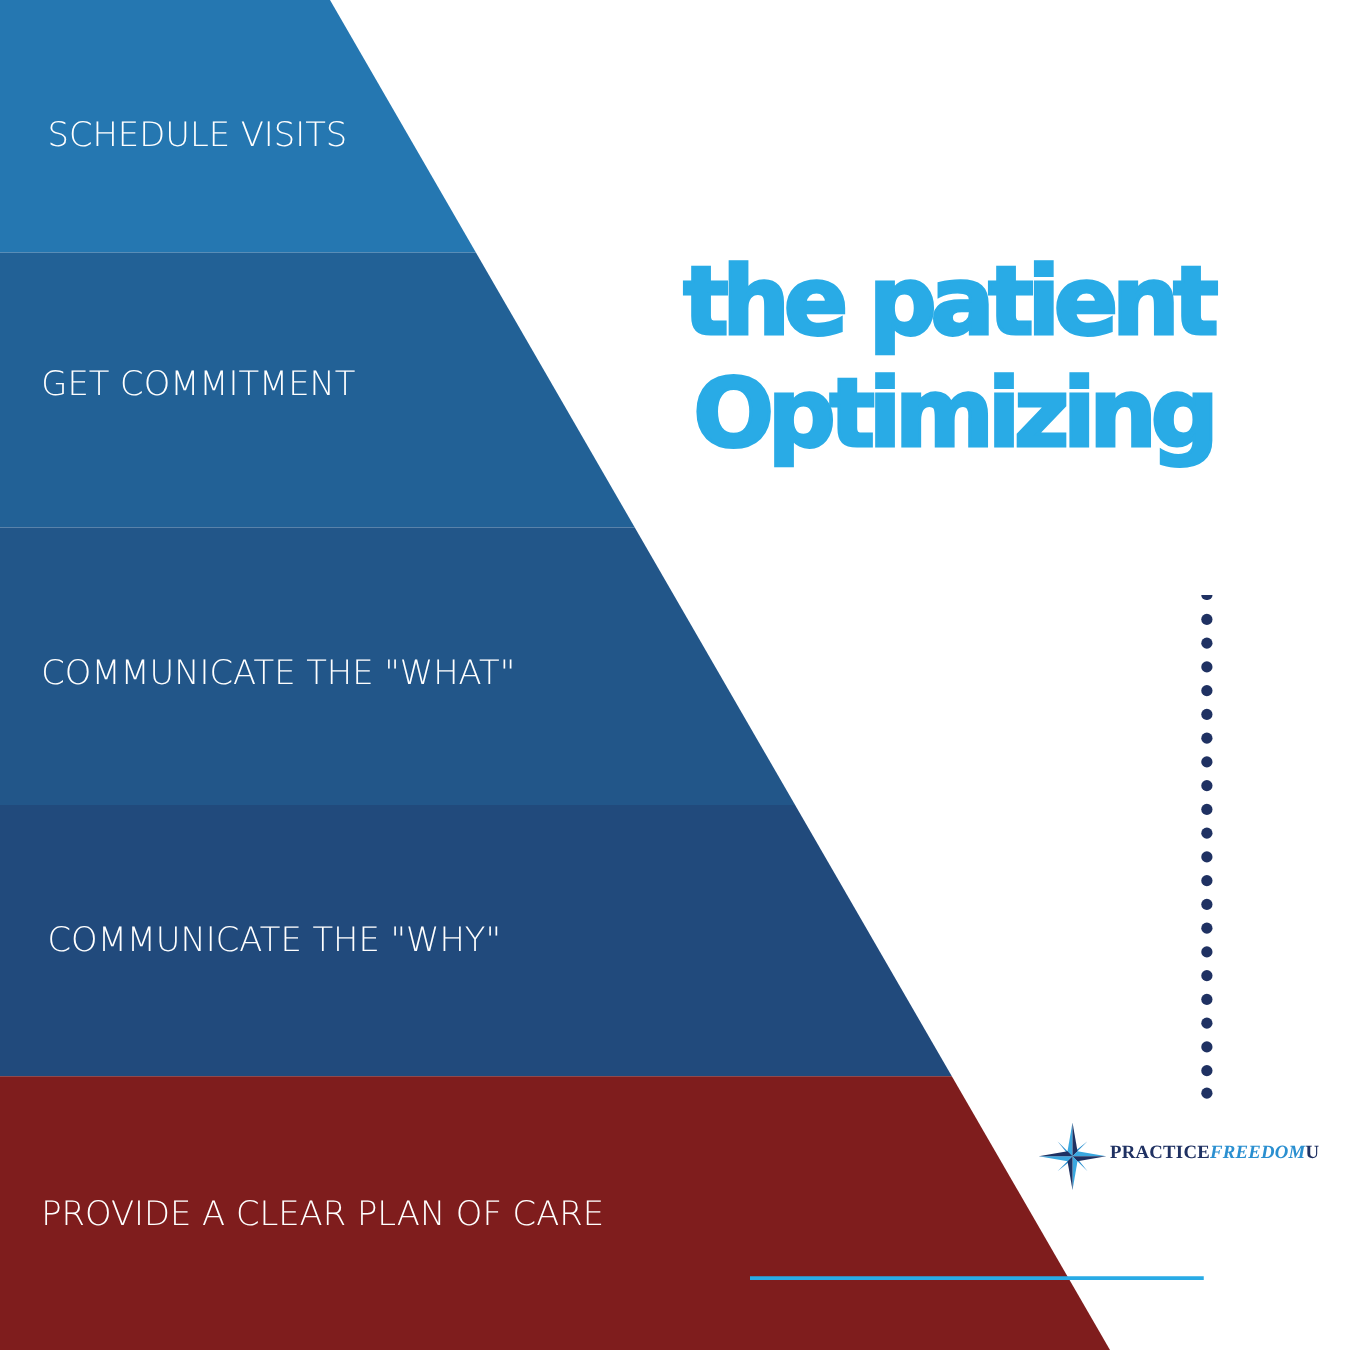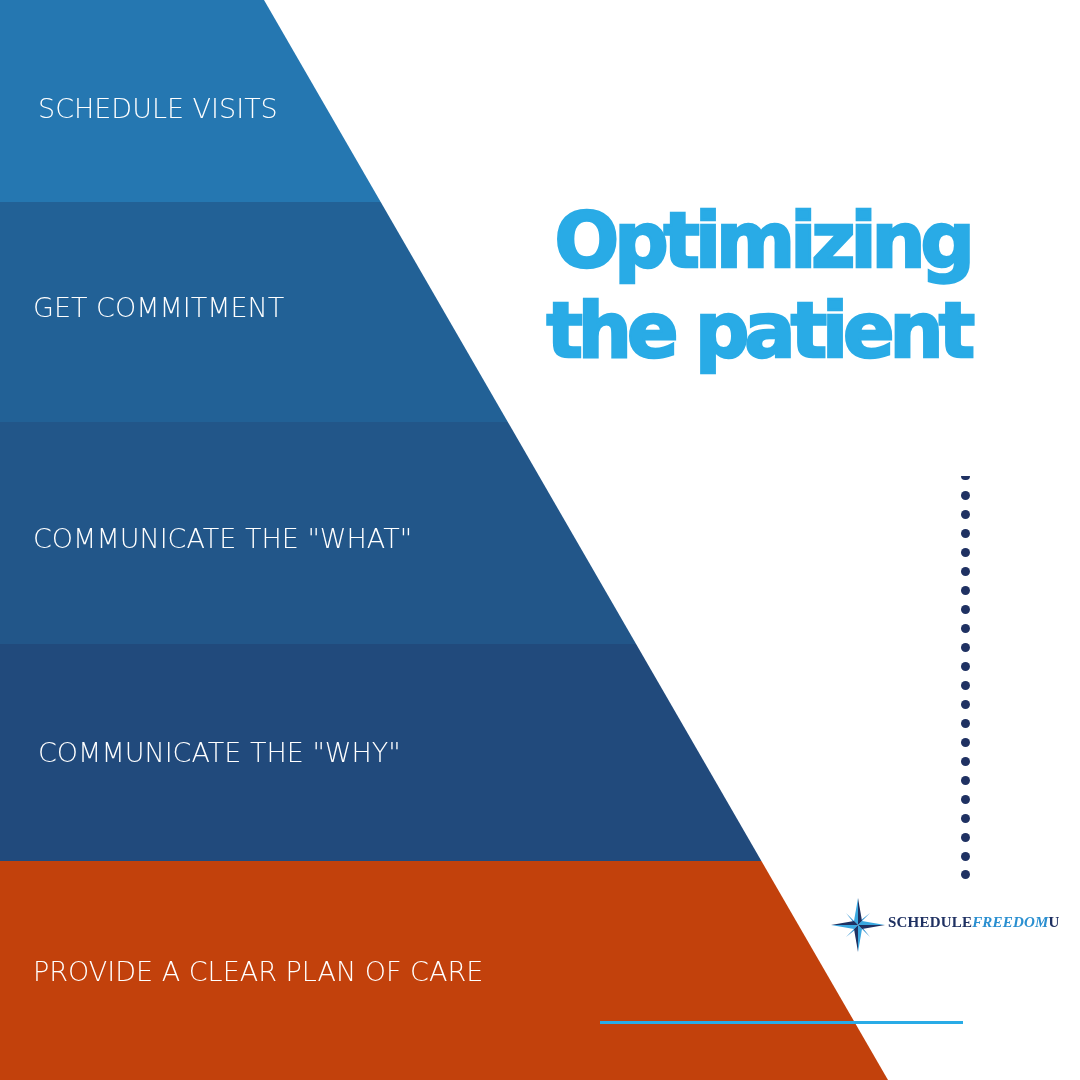--- a/index.html
+++ b/index.html
@@ -116,28 +116,28 @@
     </div>
     <div class="band" style="top:202px;height:220px;background:#226196;">
       <span class="band-label" style="left:33px;top:92px;">GET COMMITMENT</span>
     </div>
     <div class="band" style="top:422px;height:222px;background:#225689;">
       <span class="band-label" style="left:33px;top:103px;">COMMUNICATE THE "WHAT"</span>
     </div>
     <div class="band" style="top:644px;height:217px;background:#214a7c;">
       <span class="band-label" style="left:38px;top:95px;">COMMUNICATE THE "WHY"</span>
     </div>
-    <div class="band" style="top:861px;height:219px;background:#c2410c;">
+    <div class="band" style="top:861px;height:219px;background:#7f1d1d;">
       <span class="band-label" style="left:33px;top:97px;">PROVIDE A CLEAR PLAN OF CARE</span>
     </div>
   </div>
 
   <div class="title">
+    <span class="title-line">the patient</span>
     <span class="title-line">Optimizing</span>
-    <span class="title-line">the patient</span>
   </div>
 
   <div class="dots">
     <div class="dot" style="top:4px;height:4px;border-radius:0 0 5px 5px;"></div>
     <div class="dot" style="top:19px;"></div>
     <div class="dot" style="top:38px;"></div>
     <div class="dot" style="top:57px;"></div>
     <div class="dot" style="top:76px;"></div>
     <div class="dot" style="top:95px;"></div>
     <div class="dot" style="top:114px;"></div>
@@ -169,18 +169,18 @@
       <polygon points="28,1 24,24 28,28" fill="#3aa8e0"></polygon>
       <polygon points="28,1 32,24 28,28" fill="#1f3162"></polygon>
       <polygon points="55,28 32,24 28,28" fill="#3aa8e0"></polygon>
       <polygon points="55,28 32,32 28,28" fill="#1f3162"></polygon>
       <polygon points="28,55 32,32 28,28" fill="#3aa8e0"></polygon>
       <polygon points="28,55 24,32 28,28" fill="#1f3162"></polygon>
       <polygon points="1,28 24,32 28,28" fill="#3aa8e0"></polygon>
       <polygon points="1,28 24,24 28,28" fill="#1f3162"></polygon>
     </svg>
     <div class="logo-text">
-      <span class="c1">SCHEDULE</span><span class="c2">FREEDOM</span><span class="c1">U</span>
+      <span class="c1">PRACTICE</span><span class="c2">FREEDOM</span><span class="c1">U</span>
     </div>
   </div>
 
   <div class="underline"></div>
 </div>
 
 </body></html>

